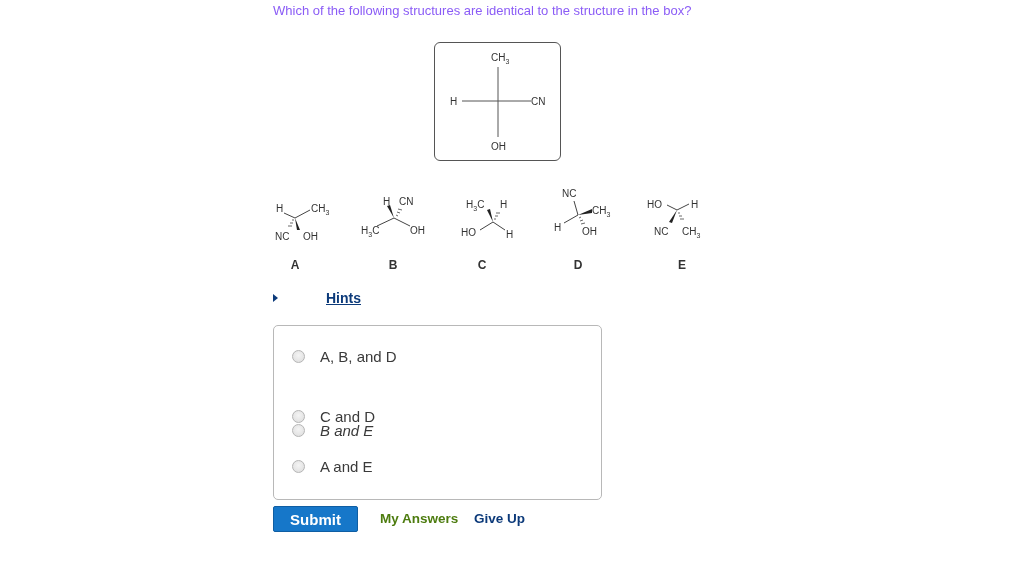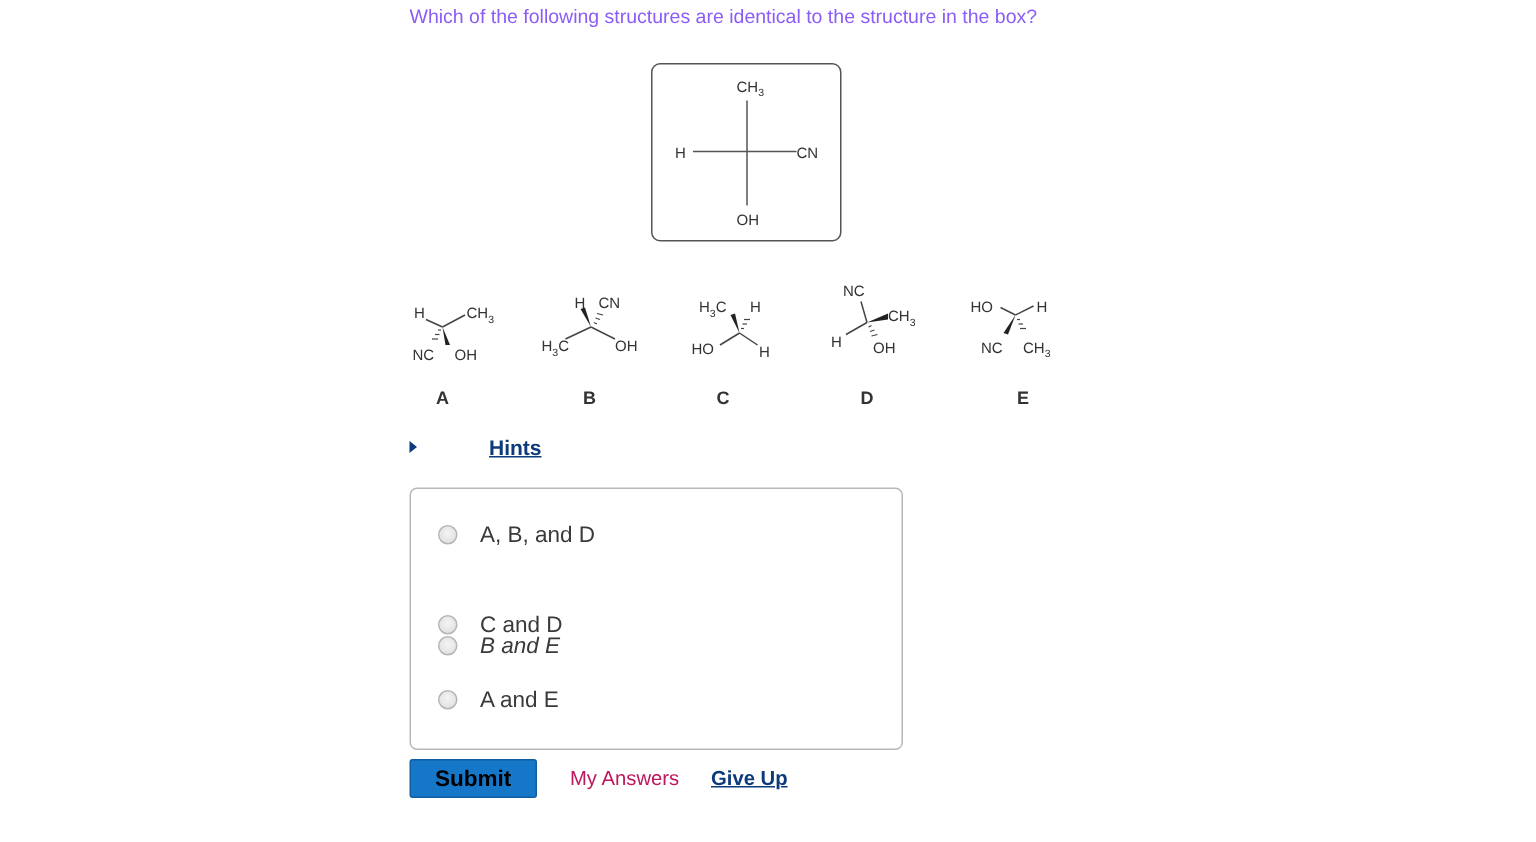--- a/index.html
+++ b/index.html
@@ -118,45 +118,44 @@
     }
     .submit-btn {
       position: absolute;
       left: 273px;
       top: 506px;
       width: 85px;
       height: 26px;
       background: #1677c9;
       border: 1px solid #0f5ea3;
       border-radius: 2px;
-      color: #000000;
+      color: #ffffff;
       font-size: 15px;
       font-weight: bold;
       font-family: "Liberation Sans", "DejaVu Sans", sans-serif;
       box-sizing: border-box;
       padding: 0;
       cursor: pointer;
     }
     .my-answers {
       position: absolute;
       left: 380px;
       top: 511px;
       font-size: 13.5px;
-      font-weight: normal;
-      color: #be185d;
+      font-weight: bold;
+      color: #4d7c0f;
       cursor: pointer;
     }
     .give-up {
       position: absolute;
       left: 474px;
       top: 511px;
       font-size: 13.5px;
       font-weight: bold;
       color: #0c3a7a;
-      text-decoration: underline;
       cursor: pointer;
     }
   </style>
 </head>
 <body>
 
 <div class="question">Which of the following structures are identical to the structure in the box?</div>
 
 <div class="fischer-box">
   <svg width="127" height="119">

